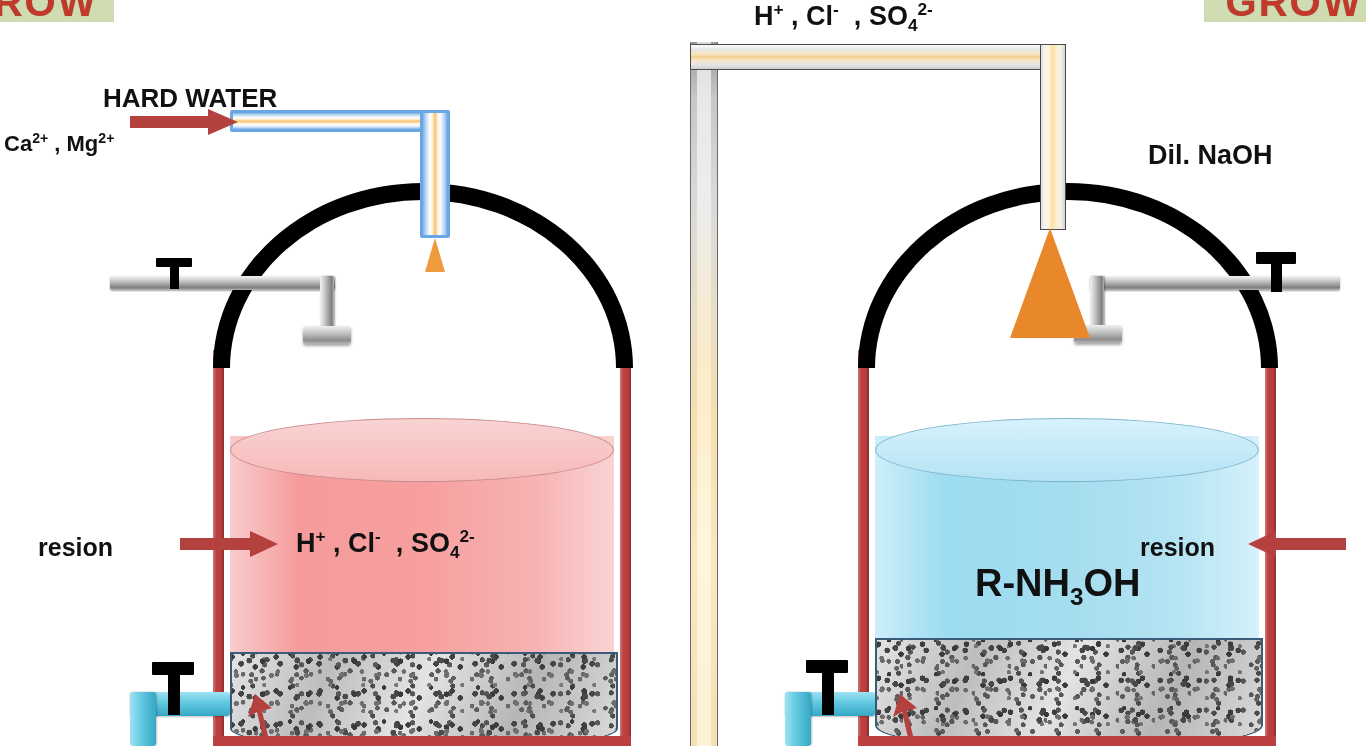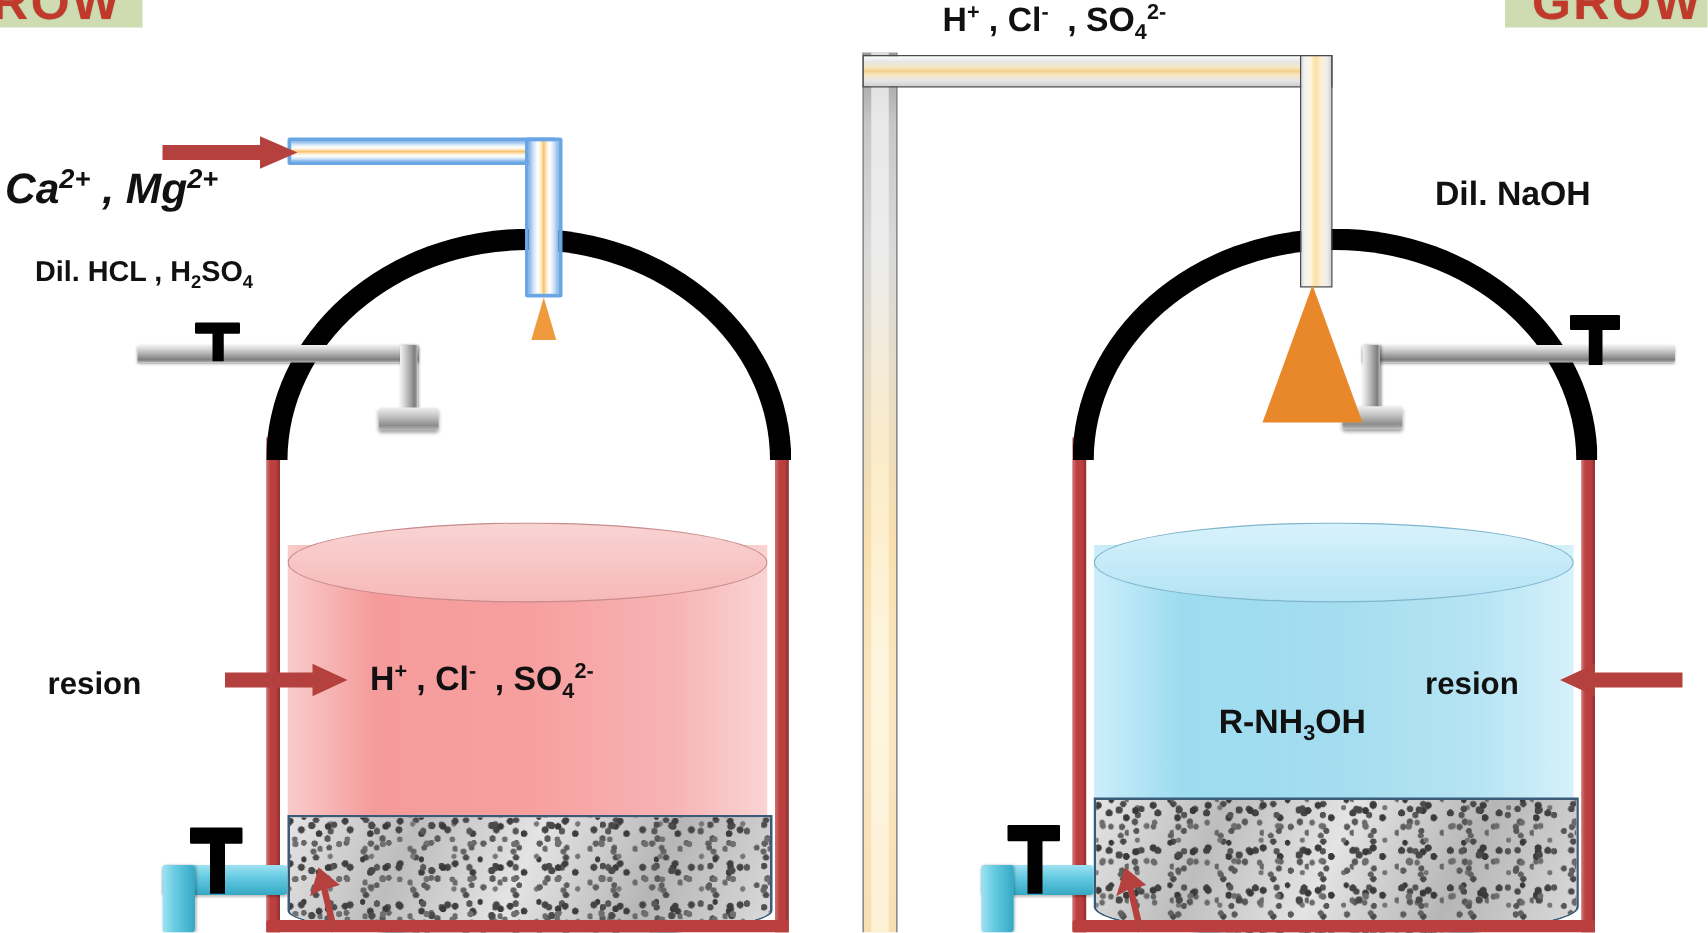--- a/index.html
+++ b/index.html
@@ -170,32 +170,30 @@
   <div class="cyan-h" style="left:130px;top:692px;width:100px;height:24px;"></div>
   <div class="cyan-v" style="left:130px;top:692px;width:26px;height:54px;"></div>
   <div class="tvalve" style="left:152px;top:662px;width:42px;height:26px;">
     <div class="bar" style="left:0;top:0;width:42px;height:13px;"></div>
     <div class="stem" style="left:16px;top:11px;width:12px;height:42px;"></div>
   </div>
   <svg class="arrow" style="left:235px;top:690px;" width="60" height="60" viewBox="0 0 60 60">
     <path d="M30 56 L22 22 L13 27 L20 4 L37 18 L27 21 L35 54 Z" fill="#b5413f"></path>
   </svg>
 
+  <div class="lbl" style="left:103px;top:84px;font-size:26px;">HARD WATER</div>
 
   <svg class="arrow" style="left:130px;top:108px;" width="110" height="28" viewBox="0 0 110 28">
     <path d="M0 8 L78 8 L78 1 L108 14 L78 27 L78 20 L0 20 Z" fill="#b5413f"></path>
   </svg>
 
-  <div class="lbl" style="left:4px;top:131px;font-size:34px;font-style:italic;">
+  <div class="lbl" style="left:4px;top:131px;font-size:22px;">
     <span>Ca</span><sup>2+</sup><span> , </span><span>Mg</span><sup>2+</sup>
   </div>
 
-  <div class="lbl" style="left:28px;top:205px;font-size:23px;">
-    <span>Dil. HCL , H</span><sub>2</sub><span>SO</span><sub>4</sub>
-  </div>
 
   <div class="lbl" style="left:38px;top:533px;font-size:25px;">resion</div>
 
   <svg class="arrow" style="left:180px;top:530px;" width="100" height="28" viewBox="0 0 100 28">
     <path d="M0 8 L70 8 L70 1 L98 14 L70 27 L70 20 L0 20 Z" fill="#b5413f"></path>
   </svg>
 
   <div class="lbl" style="left:296px;top:527px;font-size:27px;">
     <span>H</span><sup>+</sup>&nbsp;,&nbsp;<span>Cl</span><sup>-</sup>&nbsp;&nbsp;,&nbsp;<span>SO</span><sub>4</sub><sup>2-</sup>
   </div>
@@ -280,17 +278,17 @@
   </div>
 
   <div class="lbl" style="left:1148px;top:140px;font-size:27px;">Dil. NaOH</div>
 
   <div class="lbl" style="left:1140px;top:533px;font-size:25px;">resion</div>
 
   <svg class="arrow" style="left:1246px;top:530px;" width="100" height="28" viewBox="0 0 100 28">
     <path d="M100 8 L30 8 L30 1 L2 14 L30 27 L30 20 L100 20 Z" fill="#b5413f"></path>
   </svg>
 
-  <div class="lbl" style="left:975px;top:562px;font-size:27px;">
+  <div class="lbl" style="left:975px;top:562px;font-size:38px;">
     <span>R-NH</span><sub>3</sub><span>OH</span>
   </div>
 
 </div>
 
 </body></html>

